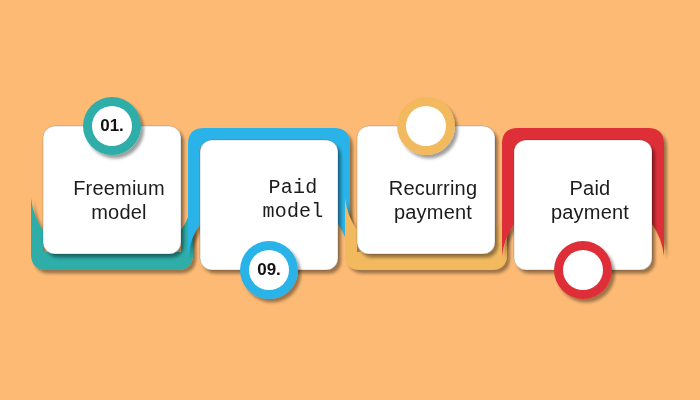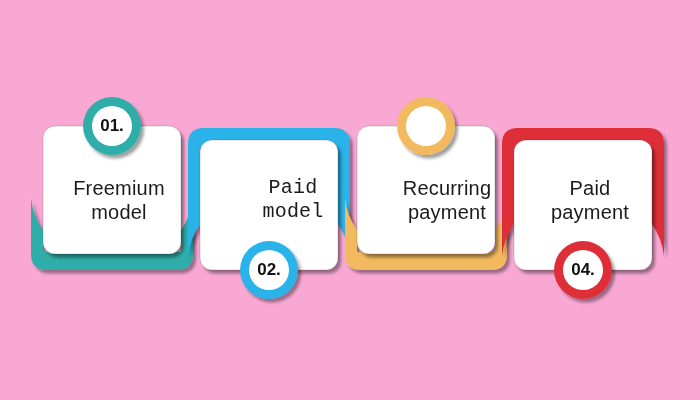--- a/index.html
+++ b/index.html
@@ -5,21 +5,21 @@
   html, body {
     margin: 0;
     padding: 0;
     background: #ffffff;
     font-family: "Liberation Sans", "DejaVu Sans", sans-serif;
   }
   .canvas {
     position: relative;
     width: 700px;
     height: 400px;
-    background: #f9a8d4;
+    background: #fdba74;
     overflow: hidden;
   }
   .canvas svg { position: absolute; left: 0; top: 0; }
   .card-rect {
     fill: #ffffff;
     stroke: rgba(0,0,0,0.22);
     stroke-width: 0.8;
   }
   .badge-face { fill: #ffffff; }
   .label {
@@ -84,32 +84,31 @@
 
     <g>
       <path filter="url(#ds)" d="M502,256 L502,144 Q502,128 518,128 L648,128 Q664,128 664,144 L664,256 Q662,238 652,224 L652,148 L514,148 L514,224 Q504,238 502,256 Z" fill="#DE2D38"></path>
       <rect class="card-rect" filter="url(#ds)" x="514" y="140" width="138" height="130" rx="12"></rect>
       <circle filter="url(#ds)" cx="583" cy="270" r="29" fill="#DE2D38"></circle>
       <circle class="badge-face" cx="583" cy="270" r="20"></circle>
     </g>
   </svg>
 
   <div class="num" style="left:83px;  top:97px;">01.</div>
-  <div class="num" style="left:240px; top:241px;">02.</div>
-  <div class="num" style="left:554px; top:241px;">04.</div>
+  <div class="num" style="left:240px; top:241px;">09.</div>
 
   <div class="label" style="left:43px;">
     <div>Freemium</div>
     <div>model</div>
   </div>
   <div class="label" style="left:217px;font-family:Liberation Mono, monospace;">
     <div>Paid</div>
     <div>model</div>
   </div>
-  <div class="label" style="left:357px;padding-left:14px;">
+  <div class="label" style="left:357px;">
     <div>Recurring</div>
     <div>payment</div>
   </div>
   <div class="label" style="left:514px;">
     <div>Paid</div>
     <div>payment</div>
   </div>
 
 </div>
 

